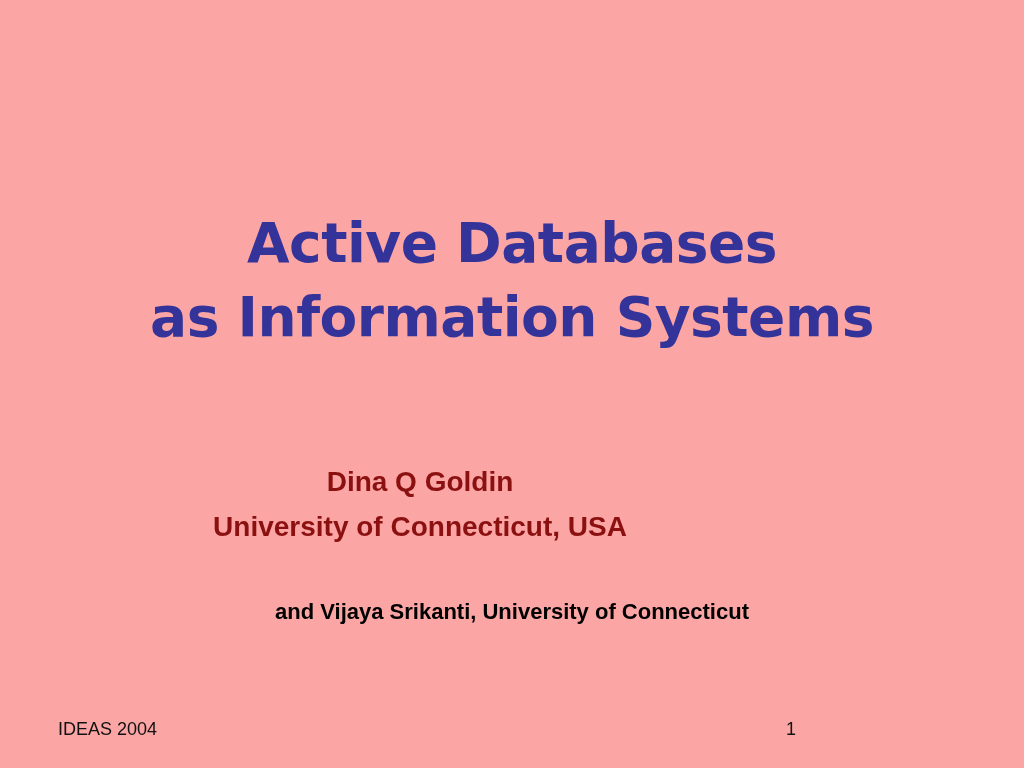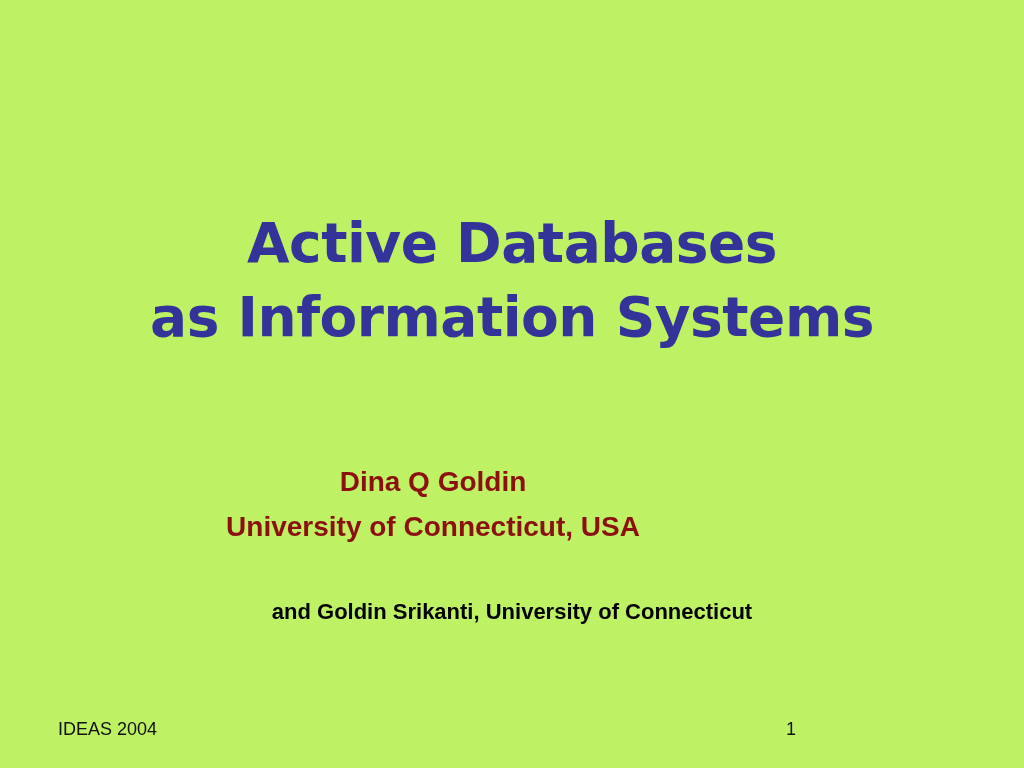--- a/index.html
+++ b/index.html
@@ -10,21 +10,21 @@
   }
   body {
     font-family: "Liberation Sans", sans-serif;
     -webkit-font-smoothing: antialiased;
   }
 
   #slide {
     position: relative;
     width: 1024px;
     height: 768px;
-    background: #bef264;
+    background: #fca5a5;
     overflow: hidden;
     box-sizing: border-box;
   }
 
   
   .title-block {
     position: absolute;
     left: 0;
     top: 206px;
     width: 1024px;
@@ -37,21 +37,21 @@
     font-size: 55px;
     line-height: 74px;
     letter-spacing: -0.5px;
     color: #333399;
     white-space: nowrap;
   }
 
   
   .author-block {
     position: absolute;
-    left: 13px;
+    left: 0;
     top: 459px;
     width: 840px;
     text-align: center;
   }
   .author-line {
     display: block;
     font-family: "Liberation Sans", sans-serif;
     font-weight: bold;
     font-size: 28px;
     line-height: 45px;
@@ -118,21 +118,21 @@
     <span class="title-line">Active Databases</span>
     <span class="title-line">as Information Systems</span>
   </div>
 
   <div class="author-block">
     <span class="author-line">Dina Q Goldin</span>
     <span class="author-line">University of Connecticut, USA</span>
   </div>
 
   <div class="collab-block">
-    <span class="collab-line">and Goldin Srikanti, University of Connecticut</span>
+    <span class="collab-line">and Vijaya Srikanti, University of Connecticut</span>
   </div>
 
   <div class="footer">
     <span class="footer-left">IDEAS 2004</span>
     <span class="footer-right">1</span>
   </div>
 
 </div>
 
 </body></html>

